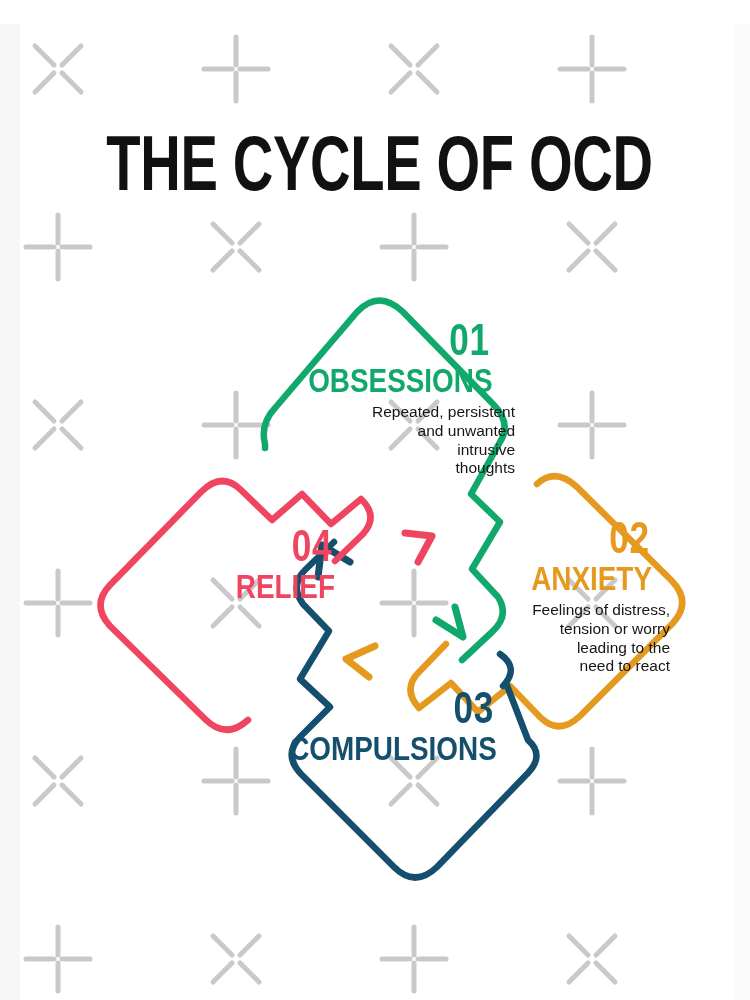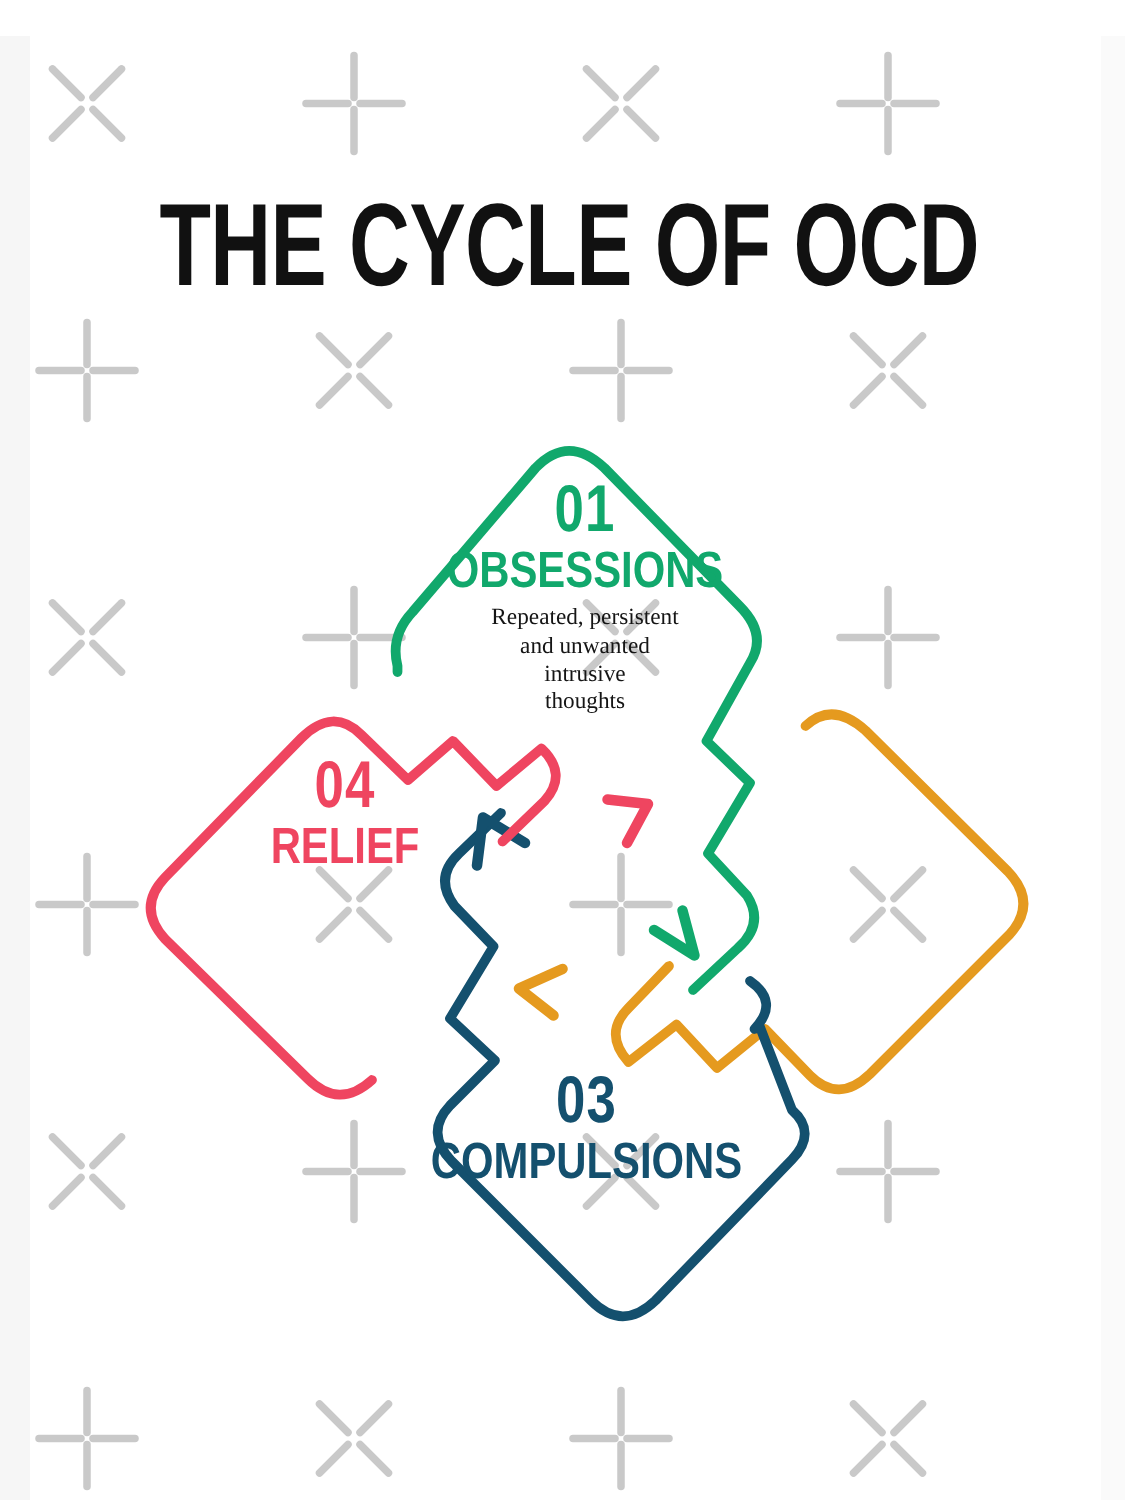--- a/index.html
+++ b/index.html
@@ -69,21 +69,21 @@
     left: 0;
     top: 0;
     width: 750px;
     height: 1000px;
     z-index: 3;
   }
 
   
   .node-text {
     position: absolute;
-    text-align: center;
+    text-align: right;
     z-index: 5;
     user-select: none;
   }
   .node-num {
     font-family: "Liberation Sans Narrow", "Liberation Sans", sans-serif;
     font-weight: 700;
     font-size: 44px;
     line-height: 1.0;
     letter-spacing: 1px;
     transform: scaleX(0.80);
@@ -91,34 +91,34 @@
   .node-title {
     font-family: "Liberation Sans Narrow", "Liberation Sans", sans-serif;
     font-weight: 700;
     font-size: 34px;
     line-height: 1.05;
     letter-spacing: 0px;
     margin-top: 1px;
     transform: scaleX(0.82);
   }
   .node-desc {
-    font-family: Liberation Serif, serif;
+    font-family: Liberation Sans, sans-serif;
     font-weight: 400;
     font-size: 15.5px;
     line-height: 1.22;
     color: #151515;
     margin-top: 4px;
     white-space: pre-line;
   }
 
   
   #node-01-text { left: 265px; top: 294px; width: 250px; }
   #node-02-text { left: 470px; top: 492px; width: 200px; }
-  #node-03-text { left: 262px; top: 688px; width: 258px; }
-  #node-04-text { left: 102px; top: 478px; width: 256px; }
+  #node-03-text { left: 262px; top: 662px; width: 258px; }
+  #node-04-text { left: 102px; top: 500px; width: 256px; }
 </style>
 </head>
 <body>
 
 <div id="poster">
 
   <svg id="bg-pattern" viewBox="0 0 750 1000" width="750" height="1000" aria-hidden="true">
     <defs>
 
       <g id="xmark">
@@ -242,20 +242,28 @@
 
   <div class="node-text" id="node-01-text">
     <div class="node-num" style="color:#11a86c">01</div>
     <div class="node-title" style="color:#11a86c">OBSESSIONS</div>
     <div class="node-desc">Repeated, persistent
 and unwanted
 intrusive
 thoughts</div>
   </div>
 
+  <div class="node-text" id="node-02-text">
+    <div class="node-num" style="color:#e59a1f">02</div>
+    <div class="node-title" style="color:#e59a1f">ANXIETY</div>
+    <div class="node-desc">Feelings of distress,
+tension or worry
+leading to the
+need to react</div>
+  </div>
 
   <div class="node-text" id="node-03-text">
     <div class="node-num" style="color:#14506e">03</div>
     <div class="node-title" style="color:#14506e">COMPULSIONS</div>
   </div>
 
   <div class="node-text" id="node-04-text">
     <div class="node-num" style="color:#ef4560">04</div>
     <div class="node-title" style="color:#ef4560">RELIEF</div>
   </div>

